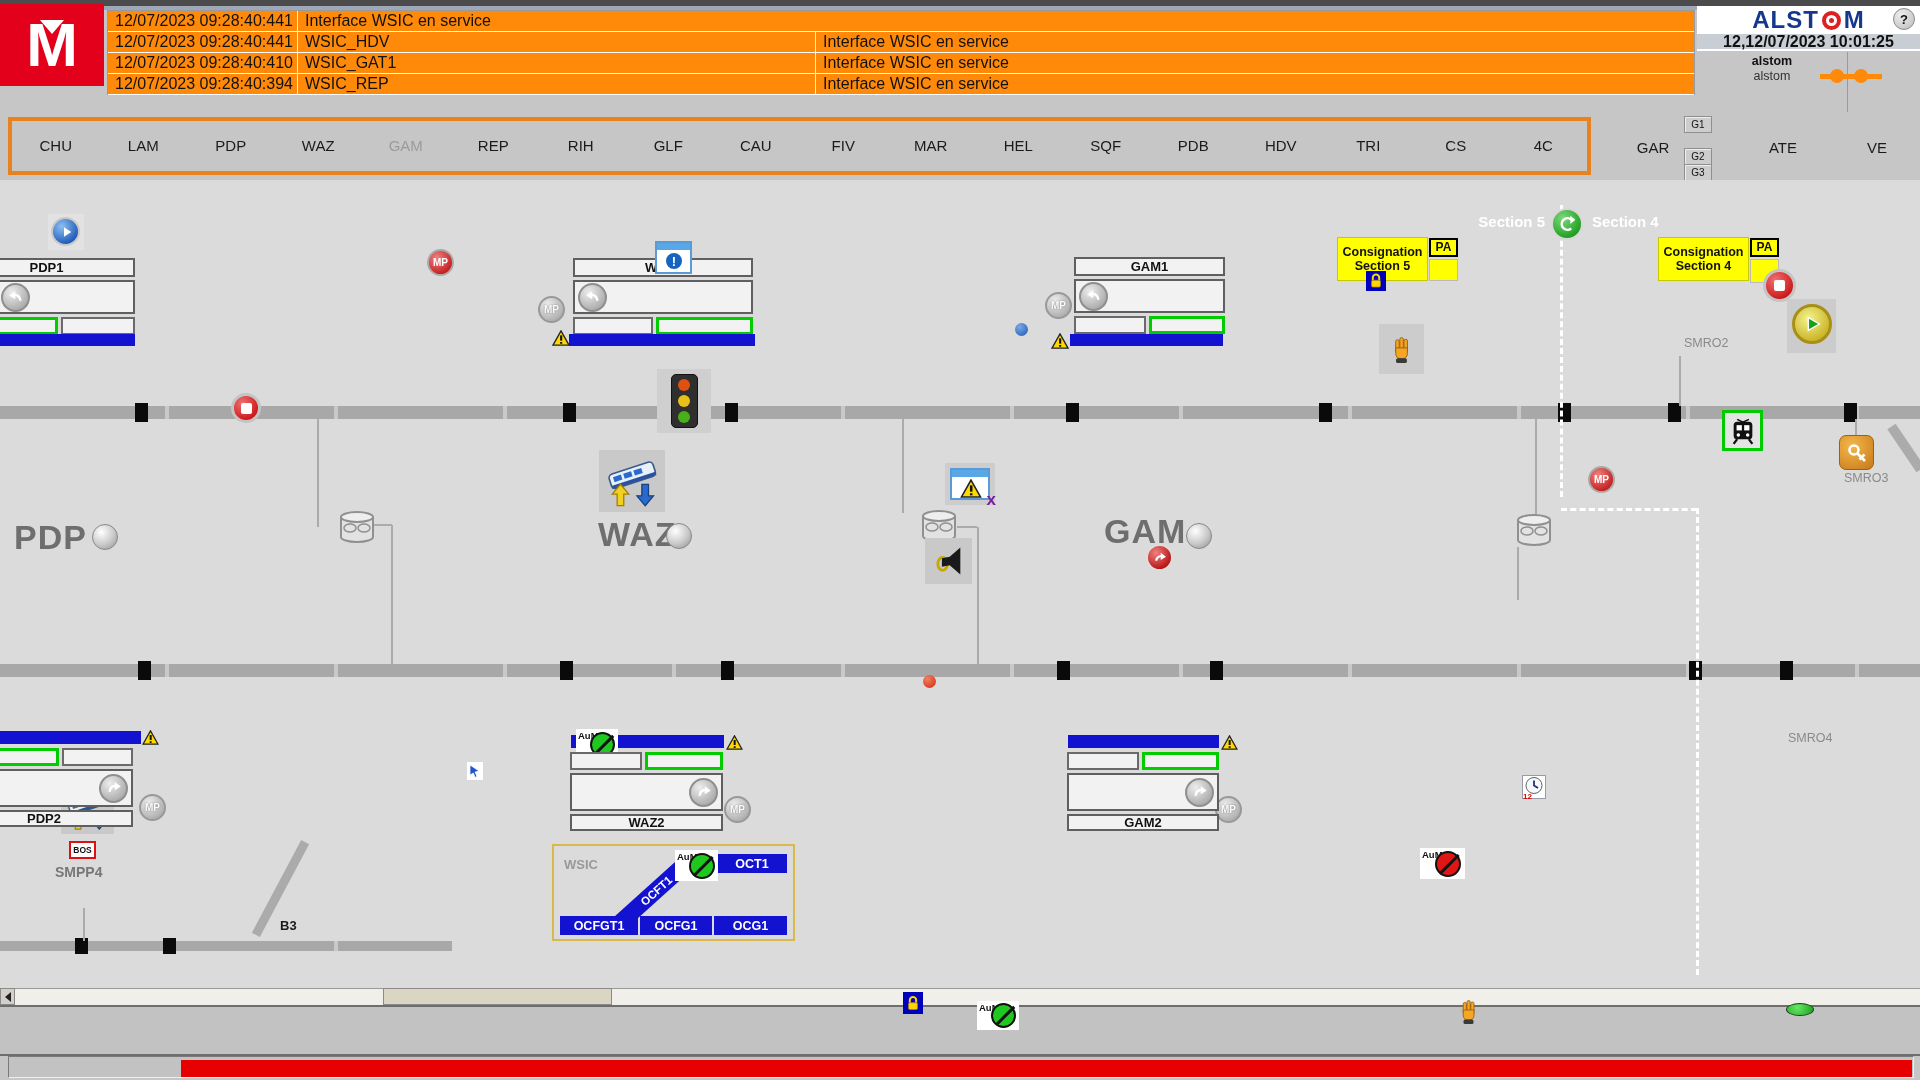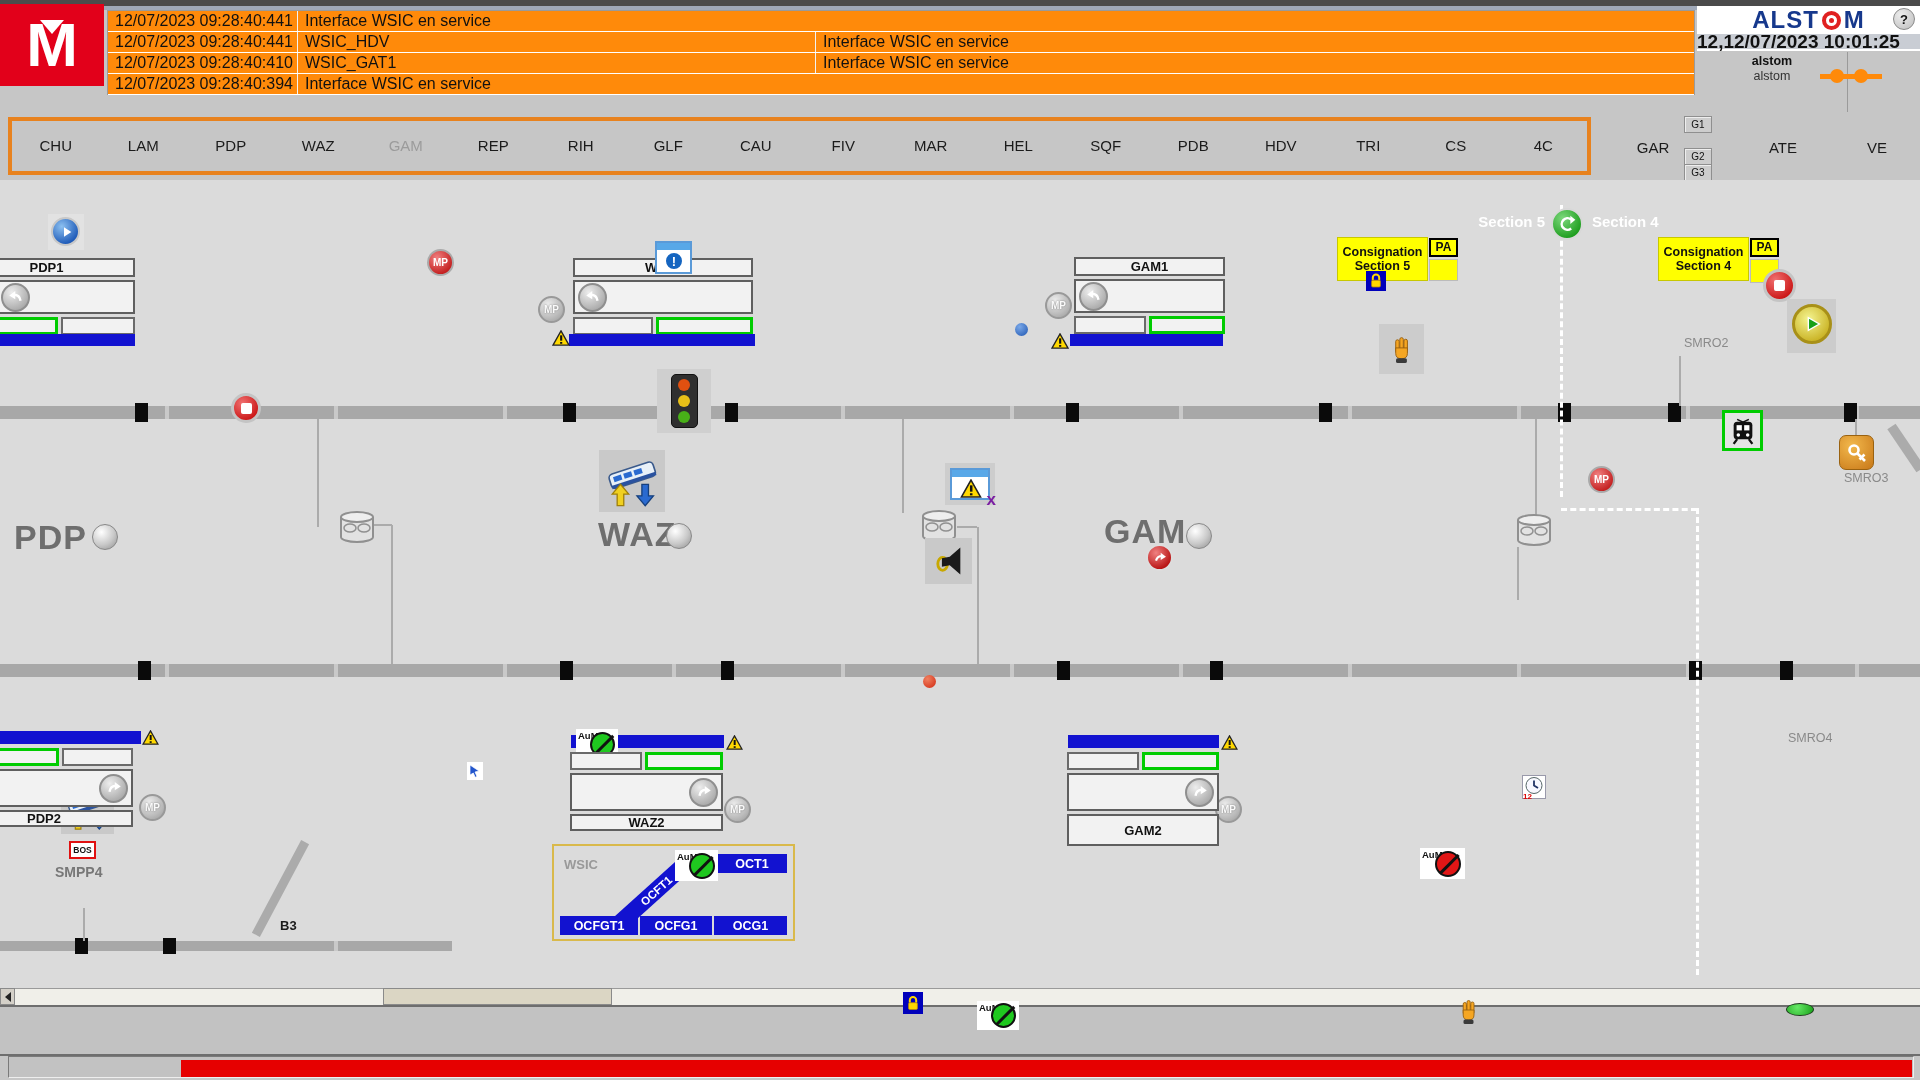--- a/index.html
+++ b/index.html
@@ -20,21 +20,21 @@
   .arow{display:flex;height:21px;border-bottom:1px solid #fff;cursor:default}
   .acell{font-size:16px;line-height:20px;padding-left:7px;white-space:nowrap;overflow:hidden;border-right:1px solid #f2f2f2}
   .a-time{width:190px}.a-name{width:518px}.a-msg{flex:1;border-right:none}
   .alstomband{left:1697px;top:6px;width:223px;height:28px;background:#fff;display:flex;align-items:center;justify-content:center;gap:2px}
   .alst-txt{color:#16388C;font-weight:bold;font-size:24px;letter-spacing:1px}
   .alst-o{width:19px;height:19px;border:4px solid #E02020;border-radius:50%;position:relative;margin:0 1px}
   .alst-o::after{content:"";position:absolute;left:3px;top:3px;width:5px;height:5px;border-radius:50%;background:#E02020}
   .helpbtn{left:1893px;top:8px;width:22px;height:22px;border-radius:50%;background:radial-gradient(circle at 35% 30%,#EDEDED,#BDBDBD);
     border:1px solid #8a8a8a;font-weight:bold;font-size:13px;display:flex;align-items:center;justify-content:center;z-index:6;cursor:pointer}
   .dateband{left:1697px;top:34px;width:223px;height:17px;background:#C9CDD4;border-bottom:2px solid #fff;
-    font-weight:bold;font-size:19px;line-height:15px}
+    font-weight:bold;font-size:16px;text-align:center;line-height:15px}
   .statusbold{left:1712px;top:54px;width:120px;text-align:center;font-weight:bold;font-size:12.5px}
   .statusplain{left:1712px;top:69px;width:120px;text-align:center;font-size:12.5px;color:#333}
   .statdiv{left:1847px;top:52px;width:1px;height:60px;background:#9a9a9a}
   .dumbbell{left:1820px;top:74px;width:62px;height:5px;background:#FF8A0A}
   .dumbbell i{position:absolute;top:-5px;width:14px;height:14px;border-radius:50%;background:#FF8A0A}
 
   
   .navbox{left:8px;top:117px;width:1583px;height:58px;border:4px solid #E8821E}
   .navrow{left:12px;top:121px;width:1575px;height:50px;display:flex}
   .navitem{flex:1;text-align:center;line-height:50px;font-size:15px;color:#1b1b1b;cursor:pointer}
@@ -153,20 +153,21 @@
       <div class="acell a-name">WSIC_HDV</div>
       <div class="acell a-msg">Interface WSIC en service</div>
     </div>
     <div class="arow">
       <div class="acell a-time">12/07/2023 09:28:40:410</div>
       <div class="acell a-name">WSIC_GAT1</div>
       <div class="acell a-msg">Interface WSIC en service</div>
     </div>
     <div class="arow">
       <div class="acell a-time">12/07/2023 09:28:40:394</div>
+      <div class="acell a-name">WSIC_REP</div>
       <div class="acell a-msg">Interface WSIC en service</div>
     </div>
   </div>
 
   <div class="abs alstomband">
     <span class="alst-txt">ALST</span>
     <span class="alst-o"></span>
     <span class="alst-txt">M</span>
   </div>
   <div class="abs helpbtn">?</div>
@@ -578,21 +579,21 @@
         <div class="cell g" style="flex:1"></div>
       </div>
     <div class="sb-body" style="height:38px;justify-content:flex-end">
         <div class="cbtn">
       <svg width="18" height="18" viewBox="0 0 24 24" class="flipx">
             <path d="M18 17 Q17 9 9 9" fill="none" stroke="#fff" stroke-width="3.2"></path>
             <polygon points="11,4 3,10 11,15" fill="#fff"></polygon>
           </svg>
     </div>
       </div>
-    <div class="sb-title" style="height:32px">GAM2</div>
+    <div class="sb-title" style="height:17px">GAM2</div>
   </div>
 
   <div class="scadabox"></div>
   <span class="scadalabel" style="left:564px;top:857px">WSIC</span>
   <div class="bdiag">OCFT1</div>
   <div class="bseg" style="left:560px;top:916px;width:78px">OCFGT1</div>
   <div class="bseg" style="left:640px;top:916px;width:72px">OCFG1</div>
   <div class="bseg" style="left:714px;top:916px;width:73px">OCG1</div>
   <div class="bseg" style="left:717px;top:854px;width:70px">OCT1</div>
   <div class="aumtile" style="left:675px;top:850px;width:43px;height:31px">

